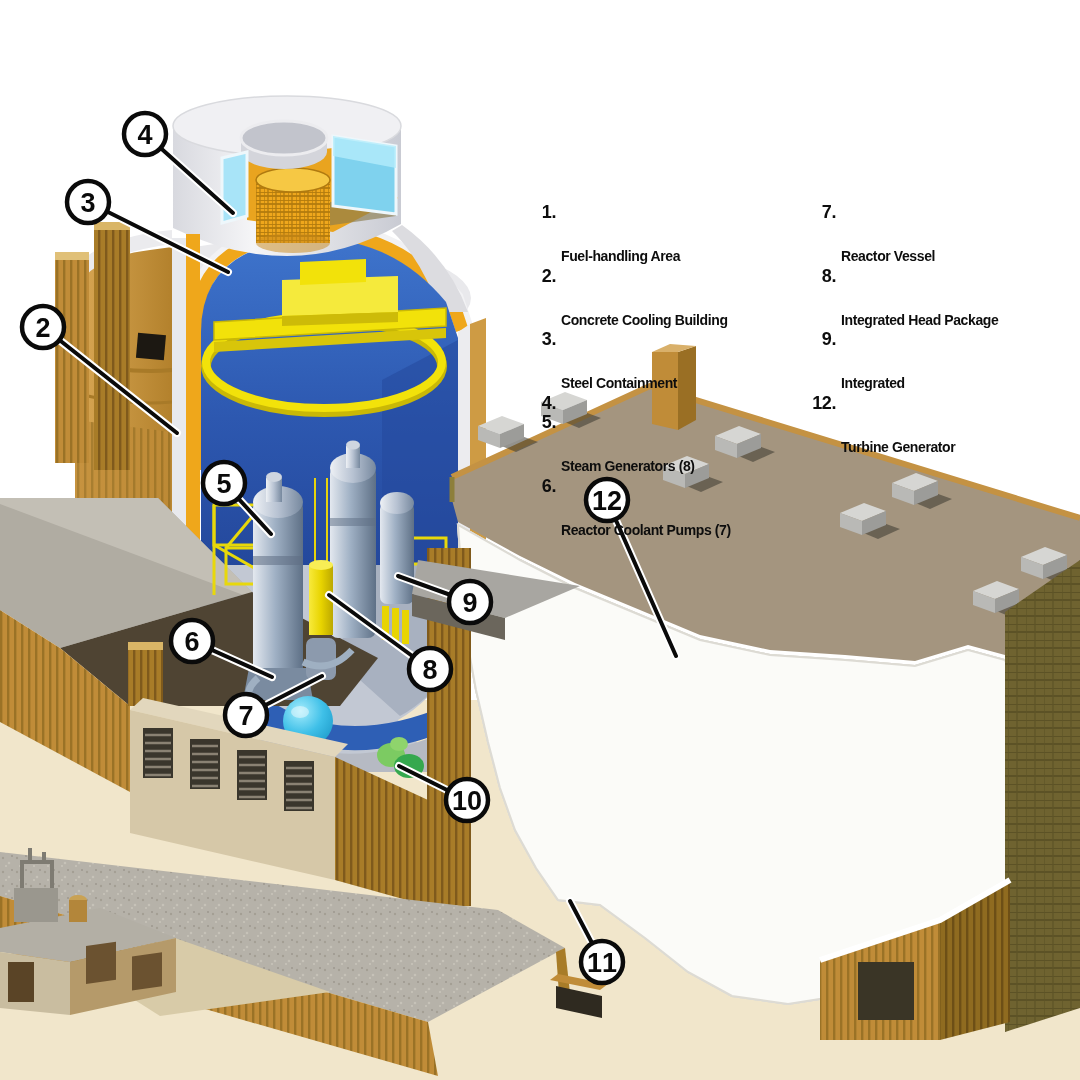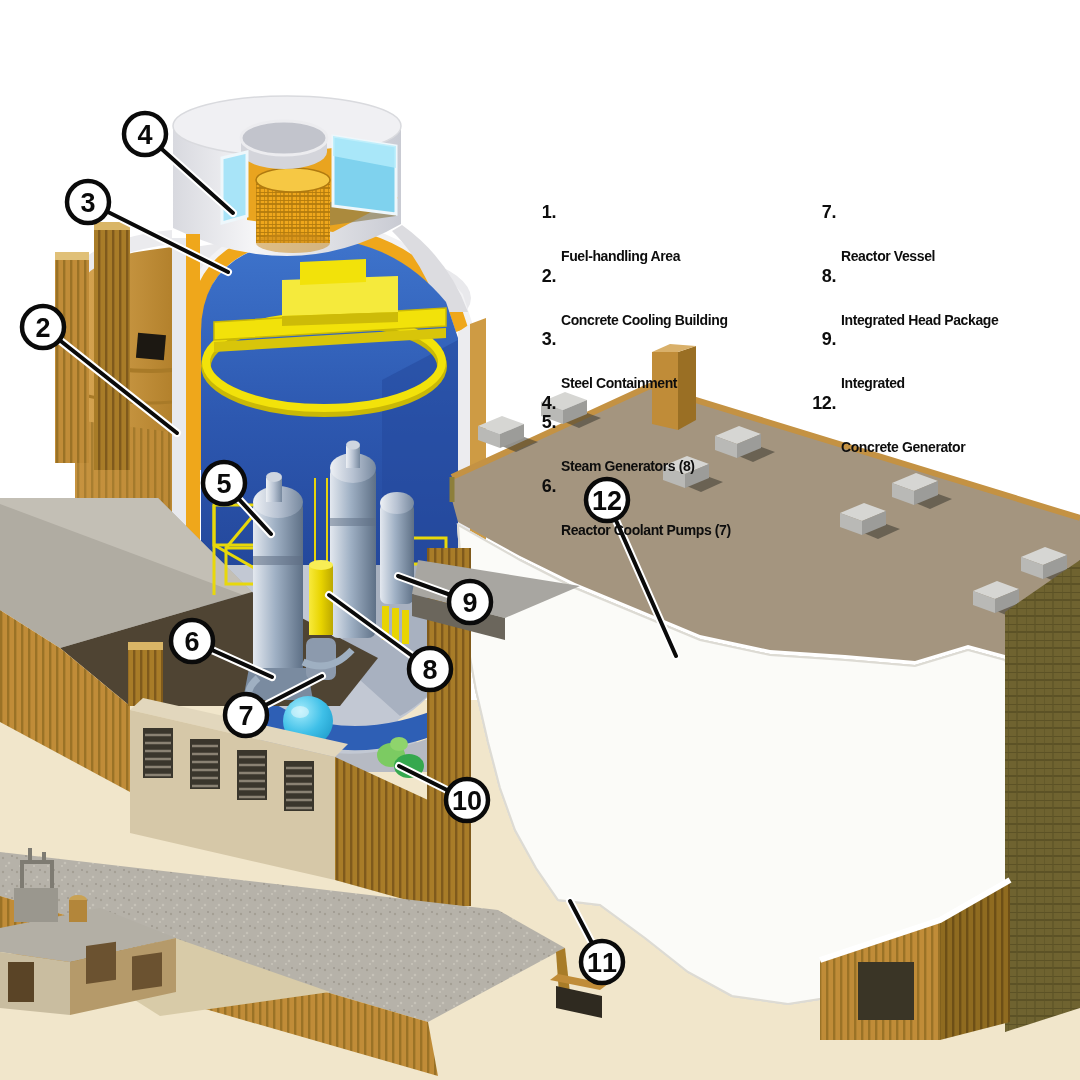--- a/index.html
+++ b/index.html
@@ -608,19 +608,19 @@
         </div>
         <div class="legend-item">
           <span class="legend-num">9.</span>
           <span class="legend-lines">
             <span class="legend-line">Integrated</span>
           </span>
         </div>
         <div class="legend-item">
           <span class="legend-num">12.</span>
           <span class="legend-lines">
-            <span class="legend-line">Concrete Generator</span>
+            <span class="legend-line">Turbine Generator</span>
           </span>
         </div>
       </div>
 </div>
 
 </div>
 
 </body></html>

